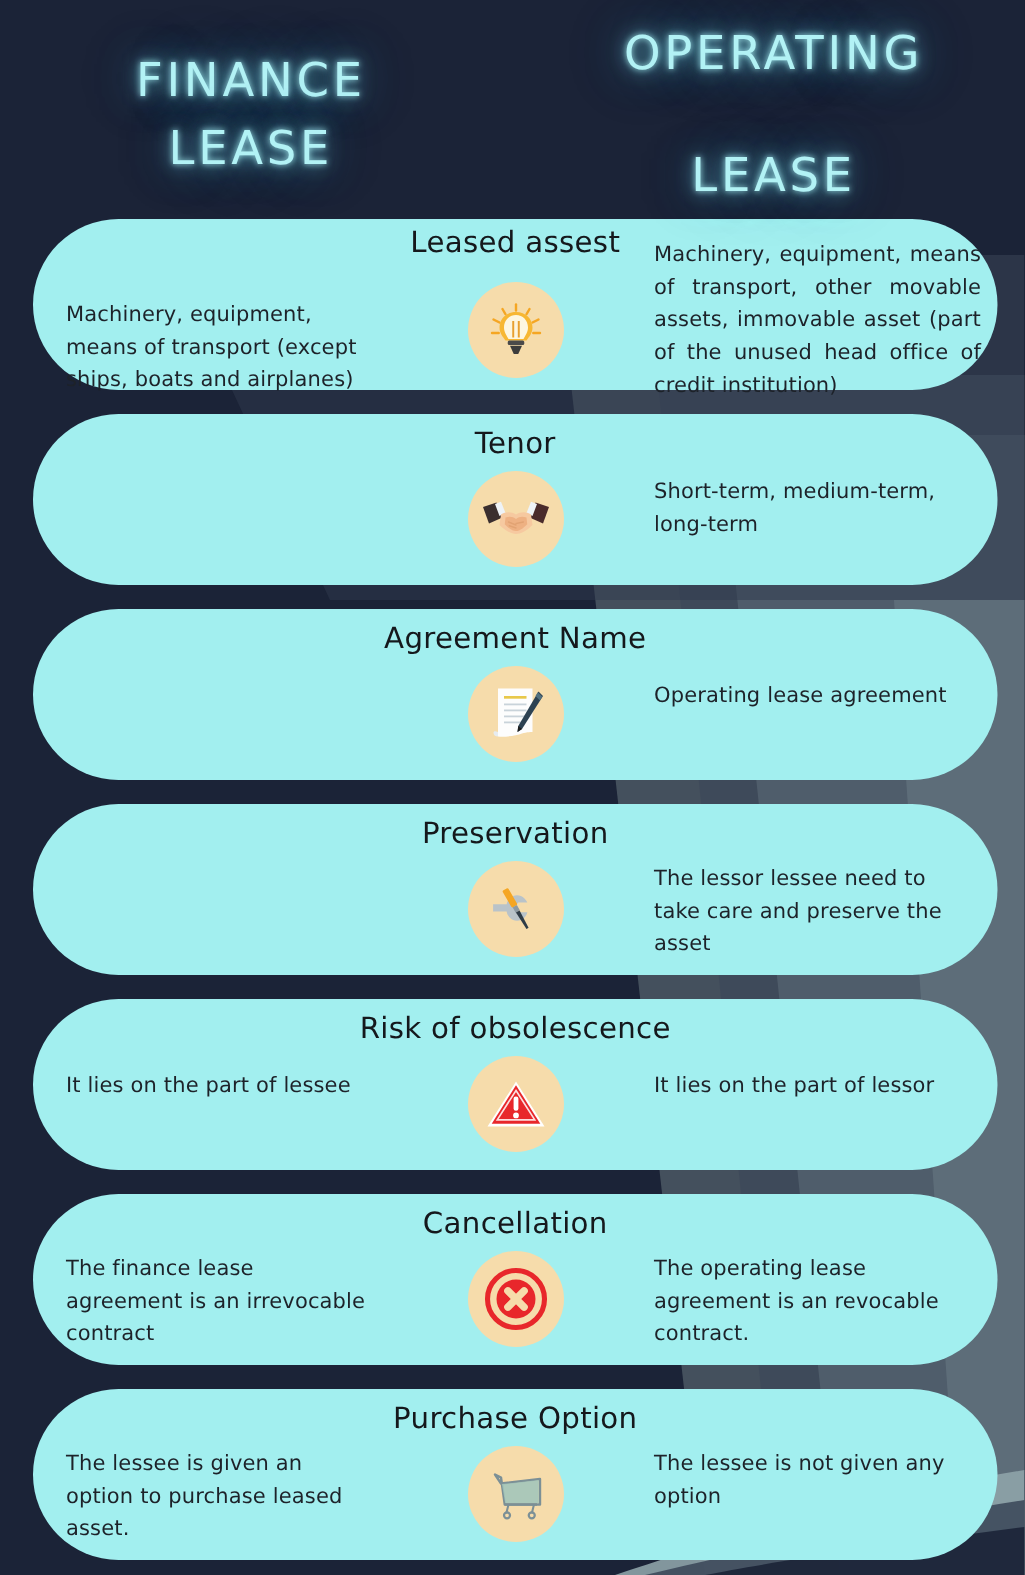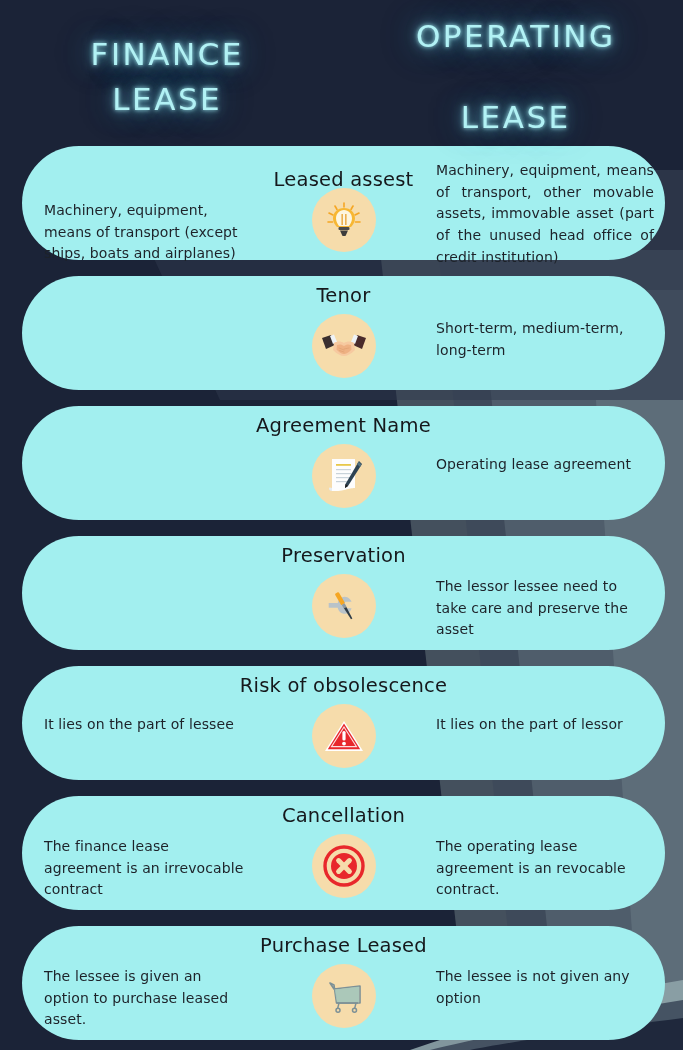--- a/index.html
+++ b/index.html
@@ -86,21 +86,21 @@
     left:50%;transform:translateX(-50%);
     top:38px;
     width:64px;height:64px;
     border-radius:50%;
     background:#f6dcab;
     display:flex;align-items:center;justify-content:center;
   }
   .icon-wrap svg{display:block;}
 
   
-  .row.r1 .title{top:22px;}
+  .row.r1 .title{top:4px;}
   .row.r1 .sidetext.left{top:54px;}
   .row.r1 .sidetext.right{top:14px;width:218px;}
   .row.r1 .icon-wrap{top:42px;}
 
   .row.r2 .sidetext.left{top:48px;}
   .row.r2 .sidetext.right{top:42px;}
 
   .row.r3 .sidetext.left{top:48px;}
   .row.r3 .sidetext.right{top:48px;}
 
@@ -260,21 +260,21 @@
               <line x1="15.6" y1="15.6" x2="26.4" y2="26.4"></line>
               <line x1="26.4" y1="15.6" x2="15.6" y2="26.4"></line>
             </g>
           </svg>
         </div>
       </div>
     </div>
 
     <div class="row r7">
       <div class="card">
-        <div class="title">Purchase Leased</div>
+        <div class="title">Purchase Option</div>
         <div class="sidetext left">The lessee is given an option to purchase leased asset.</div>
         <div class="sidetext right">The lessee is not given any option</div>
         <div class="icon-wrap">
           <svg width="42" height="38" viewBox="0 0 42 38">
             <path d="M7 6 L11 8 L13.5 26 L37 26 L37 9 L11 12 Z" fill="none" stroke="#7c9096" stroke-width="1.6" stroke-linejoin="round"></path>
             <path d="M11.6 12.4 L36.2 9.6 L36.2 25.2 L13.8 25.2 Z" fill="#9ec4bb" opacity="0.85"></path>
             <line x1="13.5" y1="26" x2="35" y2="26" stroke="#7c9096" stroke-width="1.6"></line>
             <line x1="16" y1="26" x2="14.5" y2="32" stroke="#7c9096" stroke-width="1.4"></line>
             <line x1="33" y1="26" x2="31.5" y2="32" stroke="#7c9096" stroke-width="1.4"></line>
             <circle cx="15" cy="33.2" r="2" fill="none" stroke="#7c9096" stroke-width="1.5"></circle>

